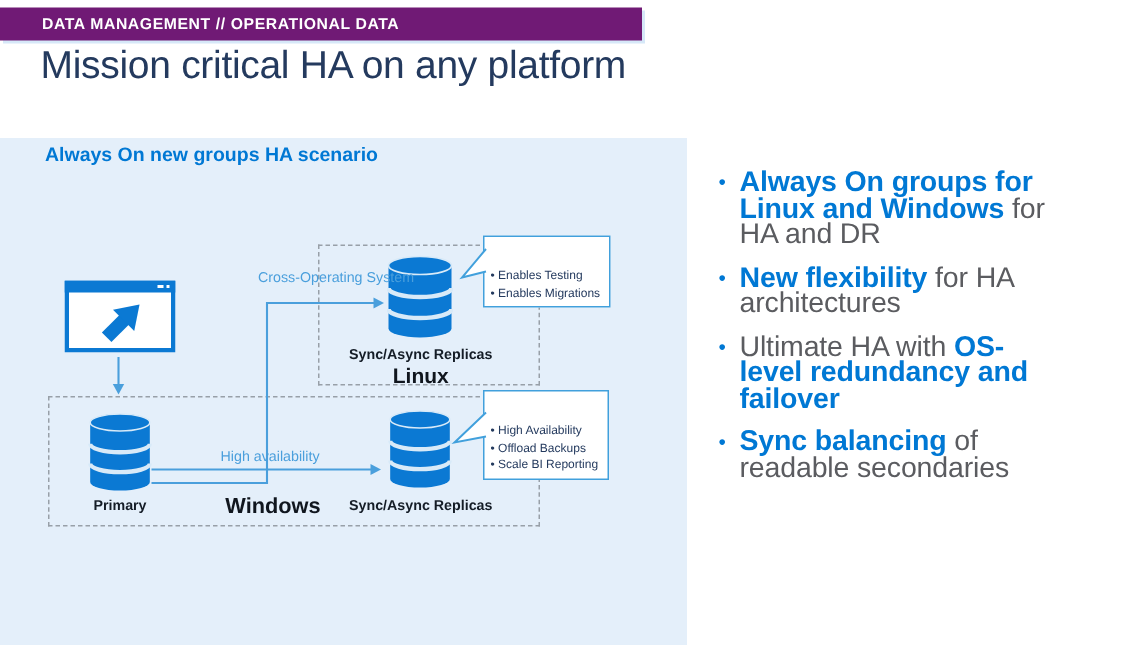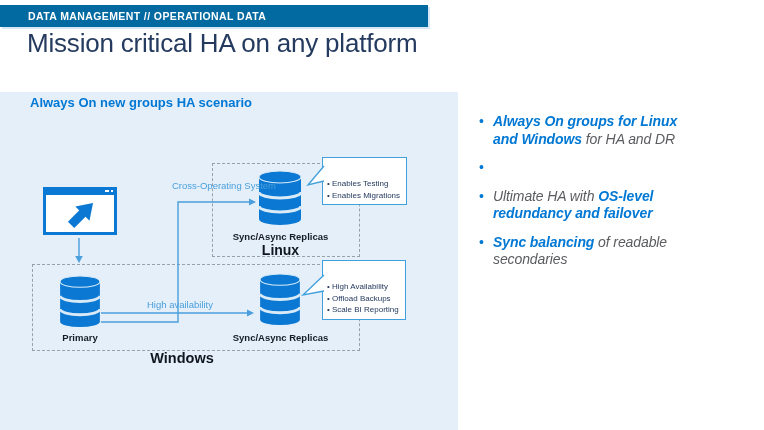--- a/index.html
+++ b/index.html
@@ -1,20 +1,20 @@
 <!DOCTYPE html>
 <html><head>
 <meta charset="utf-8">
 <style>
   html,body{margin:0;padding:0;background:#fff;}
   #slide{position:relative;width:764px;height:430px;background:#fff;overflow:hidden;
          font-family:"Liberation Sans",sans-serif;}
 
   
-  .kicker-bar{position:absolute;left:0;top:5px;width:428px;height:22px;background:#0369a1;
+  .kicker-bar{position:absolute;left:0;top:5px;width:428px;height:22px;background:#701a75;
               display:flex;align-items:center;padding-left:28px;box-sizing:border-box;
               box-shadow:2px 2px 0 0 #d6e8f8;}
   .kicker-bar span{color:#fff;font-size:10.5px;font-weight:700;letter-spacing:.4px;}
   .slide-title{position:absolute;left:27px;top:29px;font-size:26px;line-height:1.15;
                color:#243A5E;font-weight:400;letter-spacing:-.2px;}
 
   
   .panel{position:absolute;left:0;top:92px;width:458px;height:338px;background:#E4EFFA;}
   .panel-heading{position:absolute;left:30px;top:3px;font-size:13px;font-weight:700;color:#0078D4;}
 
@@ -32,21 +32,21 @@
            padding:20px 6px 3px 4px;width:max-content;}
   .co-item{font-size:8px;line-height:11.5px;color:#243A5E;white-space:nowrap;}
   .co-item::before{content:"• ";color:#243A5E;}
 
   .overlay{position:absolute;left:0;top:0;z-index:5;pointer-events:none;}
 
   
   .key-points{position:absolute;left:479px;top:113px;width:240px;}
   .kp{display:flex;margin-bottom:11px;}
   .kp-dot{width:14px;flex:0 0 14px;color:#0078D4;font-size:14px;line-height:17.5px;}
-  .kp-text{width:212px;font-size:14px;line-height:17.5px;letter-spacing:-.1px;font-style:italic;}
+  .kp-text{width:212px;font-size:19px;line-height:17.5px;letter-spacing:-.1px;}
   .kp-text .b{color:#0078D4;font-weight:700;}
   .kp-text .n{color:#5B5C60;font-weight:400;}
 </style>
 </head>
 <body>
 
 <div id="slide">
 
   <div class="kicker-bar">
     <span>DATA MANAGEMENT // OPERATIONAL DATA</span>
@@ -95,21 +95,21 @@
 
     <div class="icon-abs" style="left:258px;top:181px;">
       <svg width="44" height="53" viewBox="0 0 44 56">
         <path d="M1,7 v42 a21,6 0 0 0 42,0 v-42" fill="#0B79D3"></path>
         <ellipse cx="22" cy="7" rx="21" ry="6" fill="#0B79D3" stroke="#D8EAF8" stroke-width="1.1"></ellipse>
         <path d="M1,22 a21,6 0 0 0 42,0" fill="none" stroke="#D8EAF8" stroke-width="3"></path>
         <path d="M1,36 a21,6 0 0 0 42,0" fill="none" stroke="#D8EAF8" stroke-width="3"></path>
       </svg>
     </div>
     <div class="small-caption" style="left:218px;top:240px;width:125px;">Sync/Async Replicas</div>
-    <div class="os-label" style="left:130px;top:238px;width:104px;font-size:14.5px;margin-top:20px;">Windows</div>
+    <div class="os-label" style="left:130px;top:238px;width:104px;font-size:14.5px;">Windows</div>
 
     <div class="flow-label" style="left:154px;top:88px;margin-left:18px;">Cross-Operating System</div>
     <div class="flow-label" style="left:147px;top:207px;">High availability</div>
 
     <div class="callout" style="left:322px;top:65px;">
         <div class="co-item">Enables Testing</div>
         <div class="co-item">Enables Migrations</div>
       </div>
     <div class="callout" style="left:322px;top:168px;">
         <div class="co-item">High Availability</div>
@@ -135,20 +135,21 @@
     </svg>
   </div>
 
   <div class="key-points">
       <div class="kp">
         <span class="kp-dot">•</span>
         <span class="kp-text"><span class="b">Always On groups for Linux and Windows</span><span class="n"> for HA and DR</span></span>
       </div>
       <div class="kp">
         <span class="kp-dot">•</span>
+        <span class="kp-text"><span class="b">New flexibility</span><span class="n"> for HA architectures</span></span>
       </div>
       <div class="kp">
         <span class="kp-dot">•</span>
         <span class="kp-text"><span class="n">Ultimate HA with </span><span class="b">OS-level redundancy and failover</span></span>
       </div>
       <div class="kp">
         <span class="kp-dot">•</span>
         <span class="kp-text"><span class="b">Sync balancing</span><span class="n"> of readable secondaries</span></span>
       </div>
     </div>

